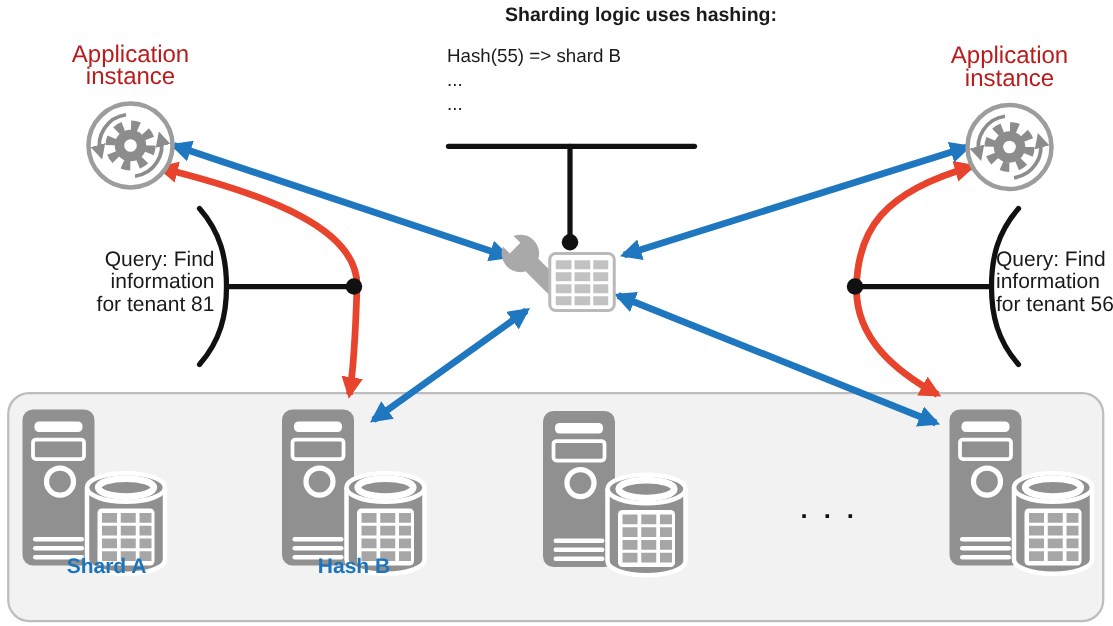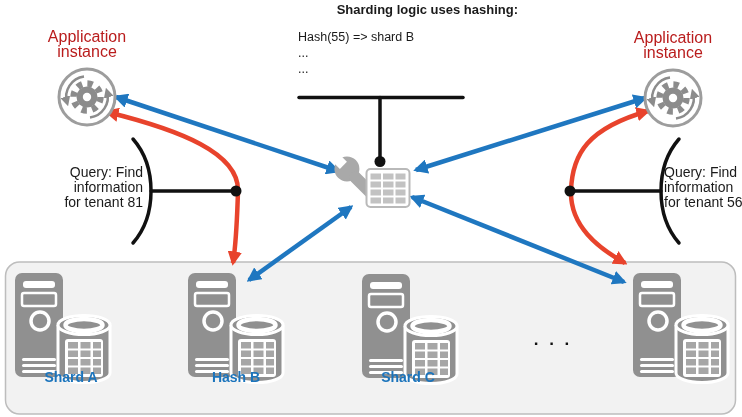--- a/index.html
+++ b/index.html
@@ -167,16 +167,15 @@
   </div>
 
   <div class="txt query right">
     <div>Query: Find</div>
     <div>information</div>
     <div>for tenant 56</div>
   </div>
 
   <div class="txt shardlabel a">Shard A</div>
   <div class="txt shardlabel b">Hash B</div>
-  <div class="txt shardlabel c">Shard C</div>
 
   <div class="txt dots">. . .</div>
 </div>
 
 </body></html>

